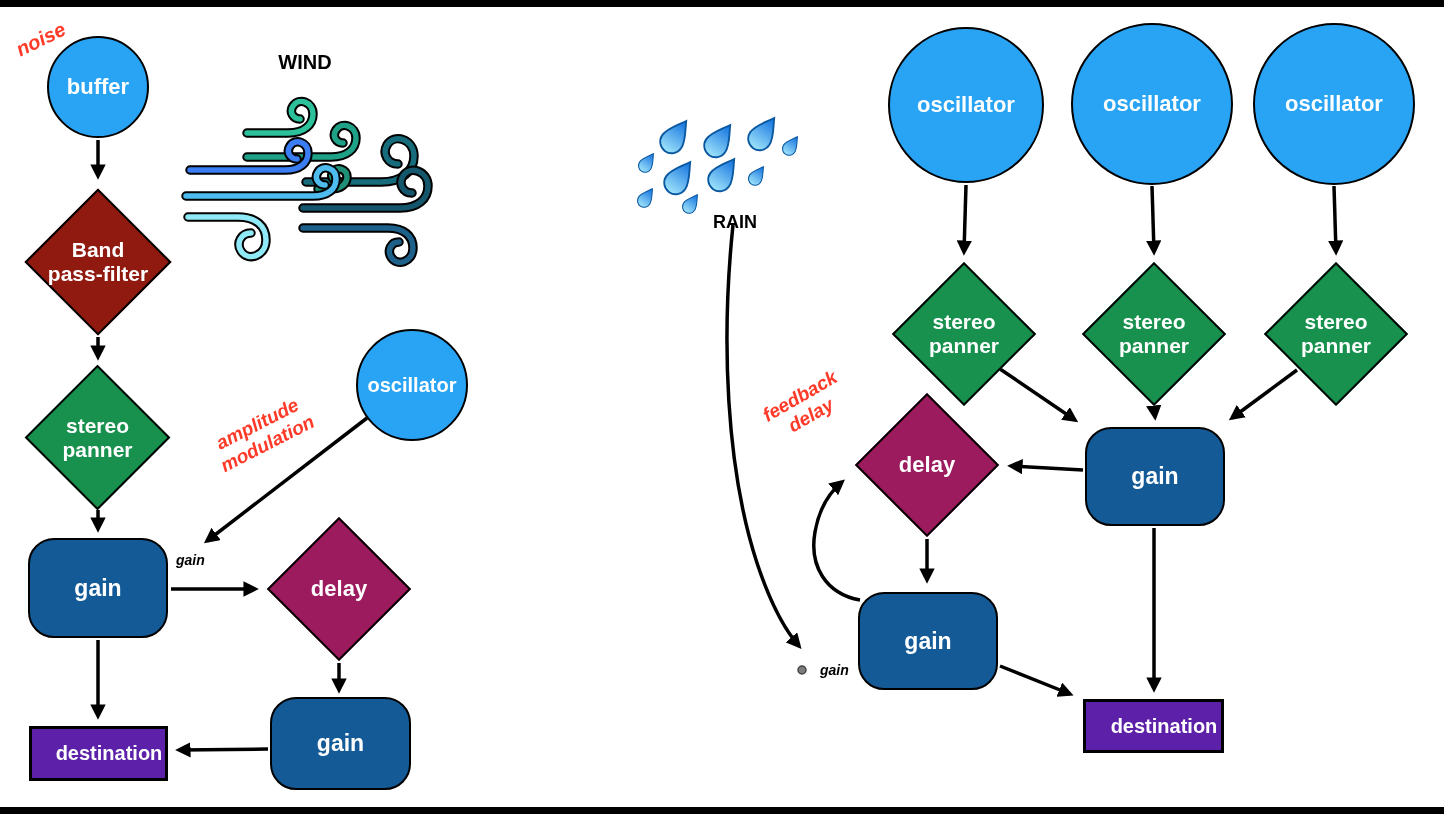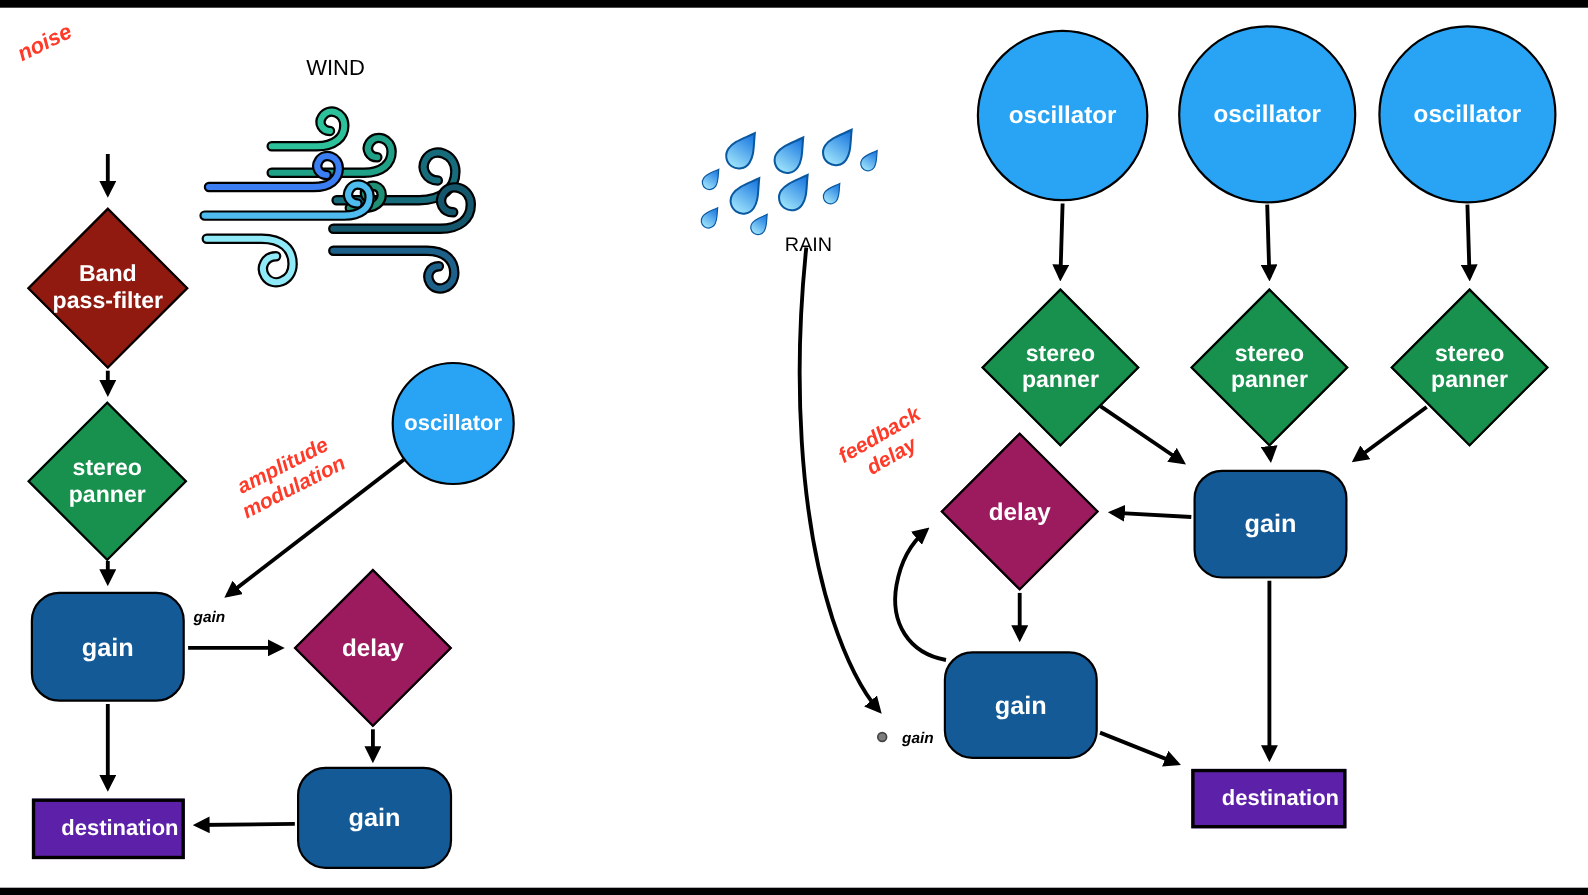--- a/index.html
+++ b/index.html
@@ -21,21 +21,21 @@
            transform:rotate(45deg);}
   .diamond .label{position:absolute;left:50%;top:50%;width:140px;
            transform:translate(-50%,-50%) rotate(-45deg);
            display:flex;align-items:center;justify-content:center;
            color:#fff;font-weight:bold;text-align:center;white-space:pre-line;line-height:1.15;}
   .d-green{background:#17914d;}
   .d-brick{background:#911a10;}
   .d-magenta{background:#9c1b5f;}
   .annotation{position:absolute;z-index:3;color:#ff3a28;font-weight:bold;font-style:italic;
               text-align:center;white-space:pre-line;line-height:1.15;}
-  .title{position:absolute;z-index:3;color:#000;font-weight:normal;text-align:center;}
+  .title{position:absolute;z-index:3;color:#000;font-weight:bold;text-align:center;}
   .param{position:absolute;z-index:3;color:#000;font-weight:bold;font-style:italic;font-size:14px;}
   .arrow{stroke:#000;stroke-width:3.5;fill:none;}
   .gust-o{fill:none;stroke:#000;stroke-width:9.5;stroke-linecap:round;stroke-linejoin:round;}
   .gust-c{fill:none;stroke-width:5.5;stroke-linecap:round;stroke-linejoin:round;}
 </style>
 </head>
 <body>
 
 <div id="canvas">
 
@@ -130,20 +130,21 @@
       <use href="#dropshape" transform="translate(791 146) rotate(35) scale(0.66)"></use>
       <use href="#dropshape" transform="translate(647 163) rotate(35) scale(0.66)"></use>
       <use href="#dropshape" transform="translate(757 176) rotate(35) scale(0.66)"></use>
       <use href="#dropshape" transform="translate(646 198) rotate(35) scale(0.66)"></use>
       <use href="#dropshape" transform="translate(691 204) rotate(35) scale(0.66)"></use>
     </g>
   </svg>
 
   <div class="annotation" style="left:5px;top:28px;width:72px;font-size:20px;transform:rotate(-26deg);">noise</div>
 
+  <div class="node circle" style="left:47px;top:36px;width:102px;height:102px;font-size:22px;">buffer</div>
 
   <div class="title" style="left:253px;top:51px;width:104px;font-size:20px;">WIND</div>
 
   <div class="diamond d-brick" style="left:46px;top:210px;width:104px;height:104px;">
     <div class="label" style="font-size:21px;">Band
 pass-filter</div>
   </div>
 
   <div class="diamond d-green" style="left:46px;top:386px;width:103px;height:103px;">
     <div class="label" style="font-size:21px;">stereo

